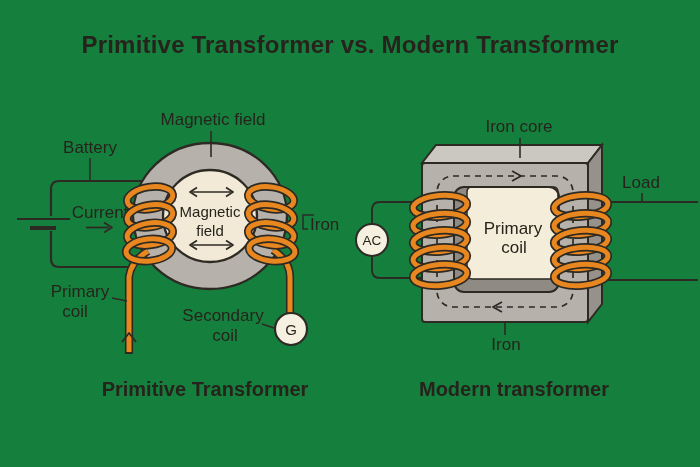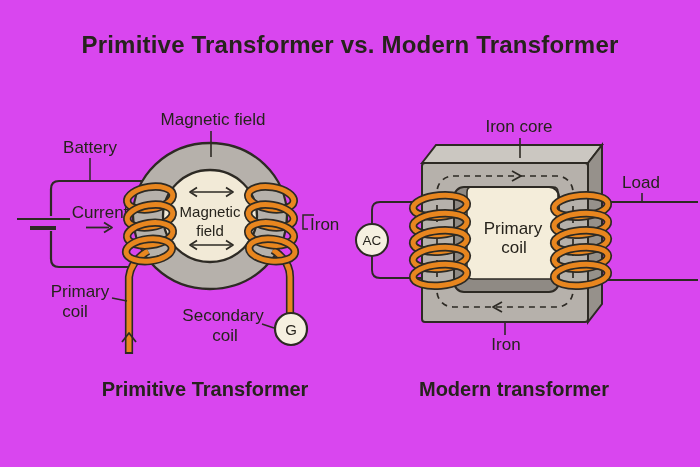--- a/index.html
+++ b/index.html
@@ -1,17 +1,17 @@
 <!DOCTYPE html>
 <html><head>
 <meta charset="utf-8">
 <style>
   html,body{margin:0;padding:0;}
   body{background:#f2ead7;width:700px;height:467px;overflow:hidden;}
-  .stage{position:relative;width:700px;height:467px;background:#d946ef;}
+  .stage{position:relative;width:700px;height:467px;background:#15803d;}
   svg{display:block;}
   text{font-family:"Liberation Sans","DejaVu Sans",sans-serif;fill:#26231c;}
   .ttl{font-size:24px;font-weight:700;letter-spacing:.2px;}
   .cap{font-size:20px;font-weight:700;}
   .lbl{font-size:17px;}
   .lbl-s{font-size:15px;}
   .lbl-xs{font-size:13.5px;}
   .mid{text-anchor:middle;}
   .ink{stroke:#2d2a24;fill:none;}
 </style>

